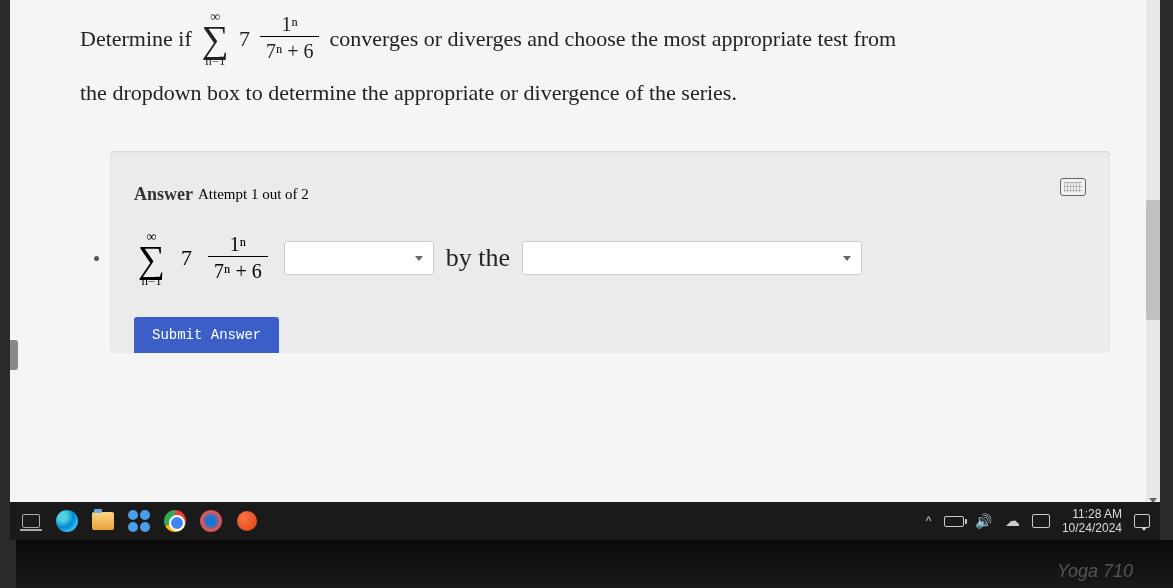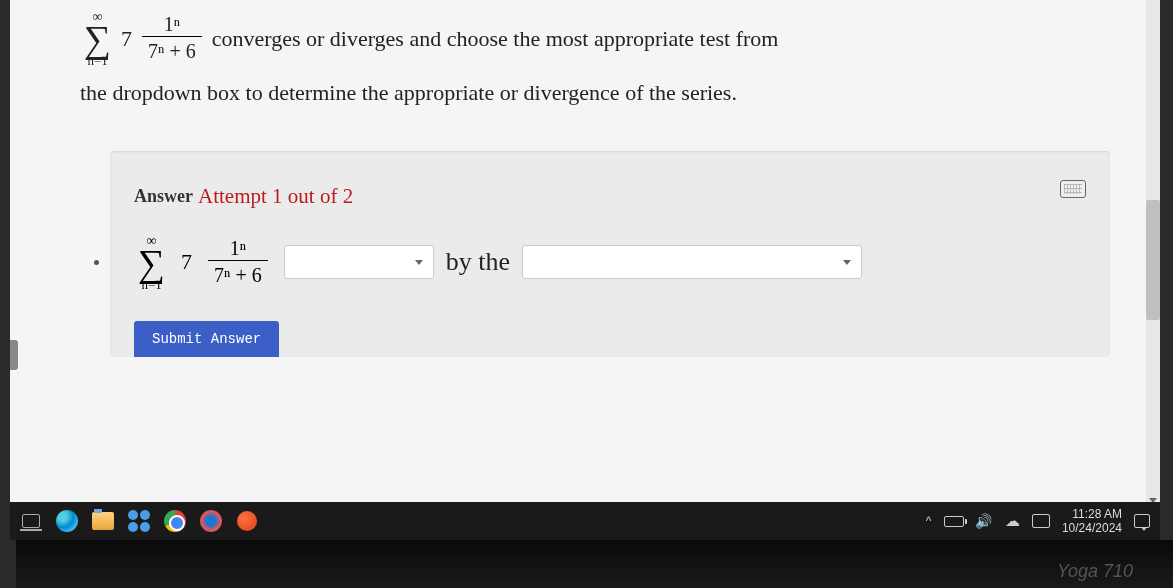--- a/index.html
+++ b/index.html
@@ -65,21 +65,21 @@
       justify-content: space-between;
       margin-bottom: 25px;
     }
     .answer-header-left {
       display: flex;
       align-items: center;
       gap: 5px;
       margin-top: 15px;
     }
     .answer-label { font-weight: bold; font-size: 18px; color: #333; }
-    .attempt-text { font-size: 21px; color: #b91c1c; }
+    .attempt-text { font-size: 15px; color: #000000; }
     .keyboard-icon {
       width: 26px; height: 18px;
       border: 1.5px solid #666;
       border-radius: 3px;
       position: relative;
       background: #f0f0f0;
     }
     .keyboard-icon::before {
       content: '';
       position: absolute;
@@ -263,20 +263,21 @@
     }
   </style>
 </head>
 <body>
 
 <div class="screen">
   <div class="left-tab"></div>
 
   <div class="problem-area">
     <div class="problem-line">
+      <span>Determine if</span>
       <span class="math-summation">
         <span class="sigma-top">∞</span>
         <span class="sigma-symbol">∑</span>
         <span class="sigma-bottom">n=1</span>
       </span>
       <span>7</span>
       <span class="fraction">
         <span class="frac-num">1ⁿ</span>
         <span class="frac-line"></span>
         <span class="frac-den">7ⁿ + 6</span>

